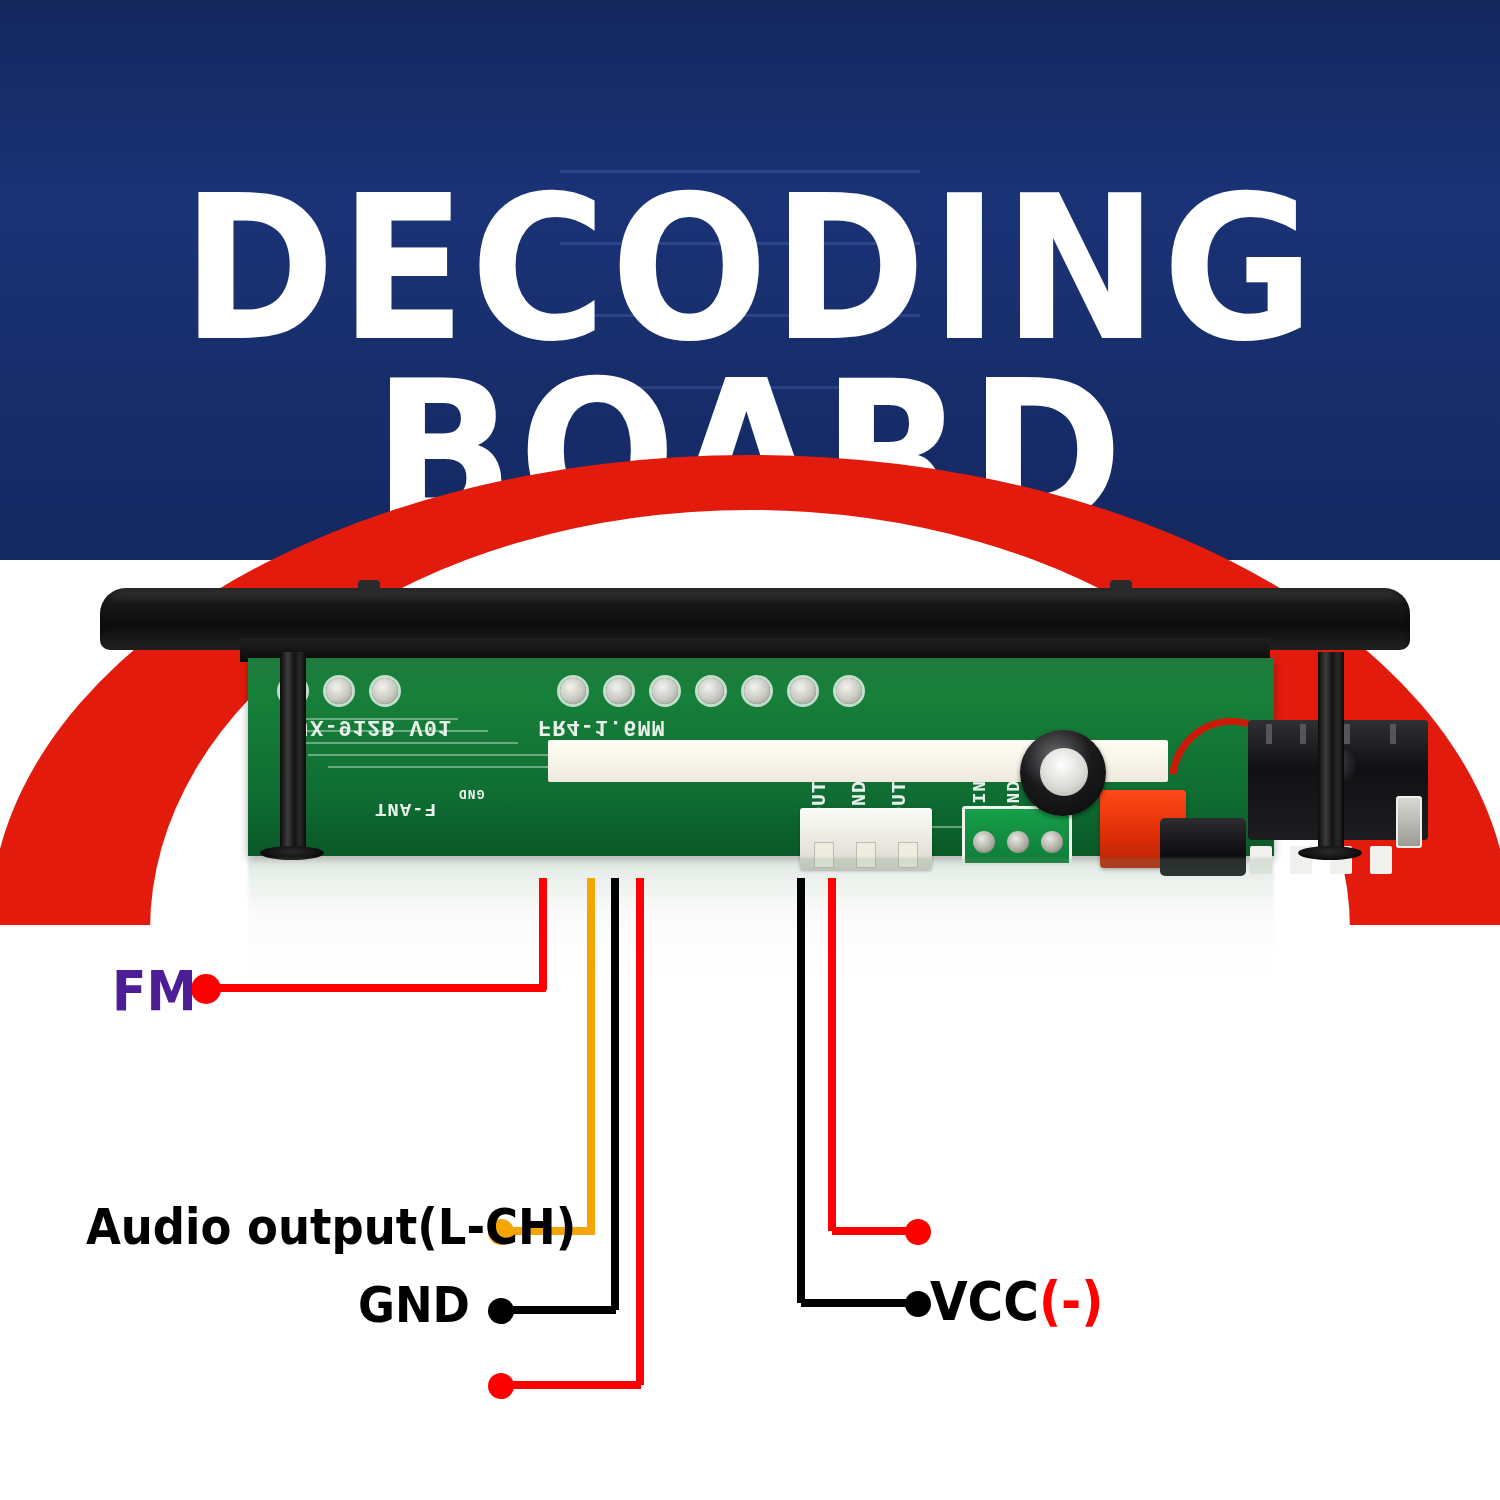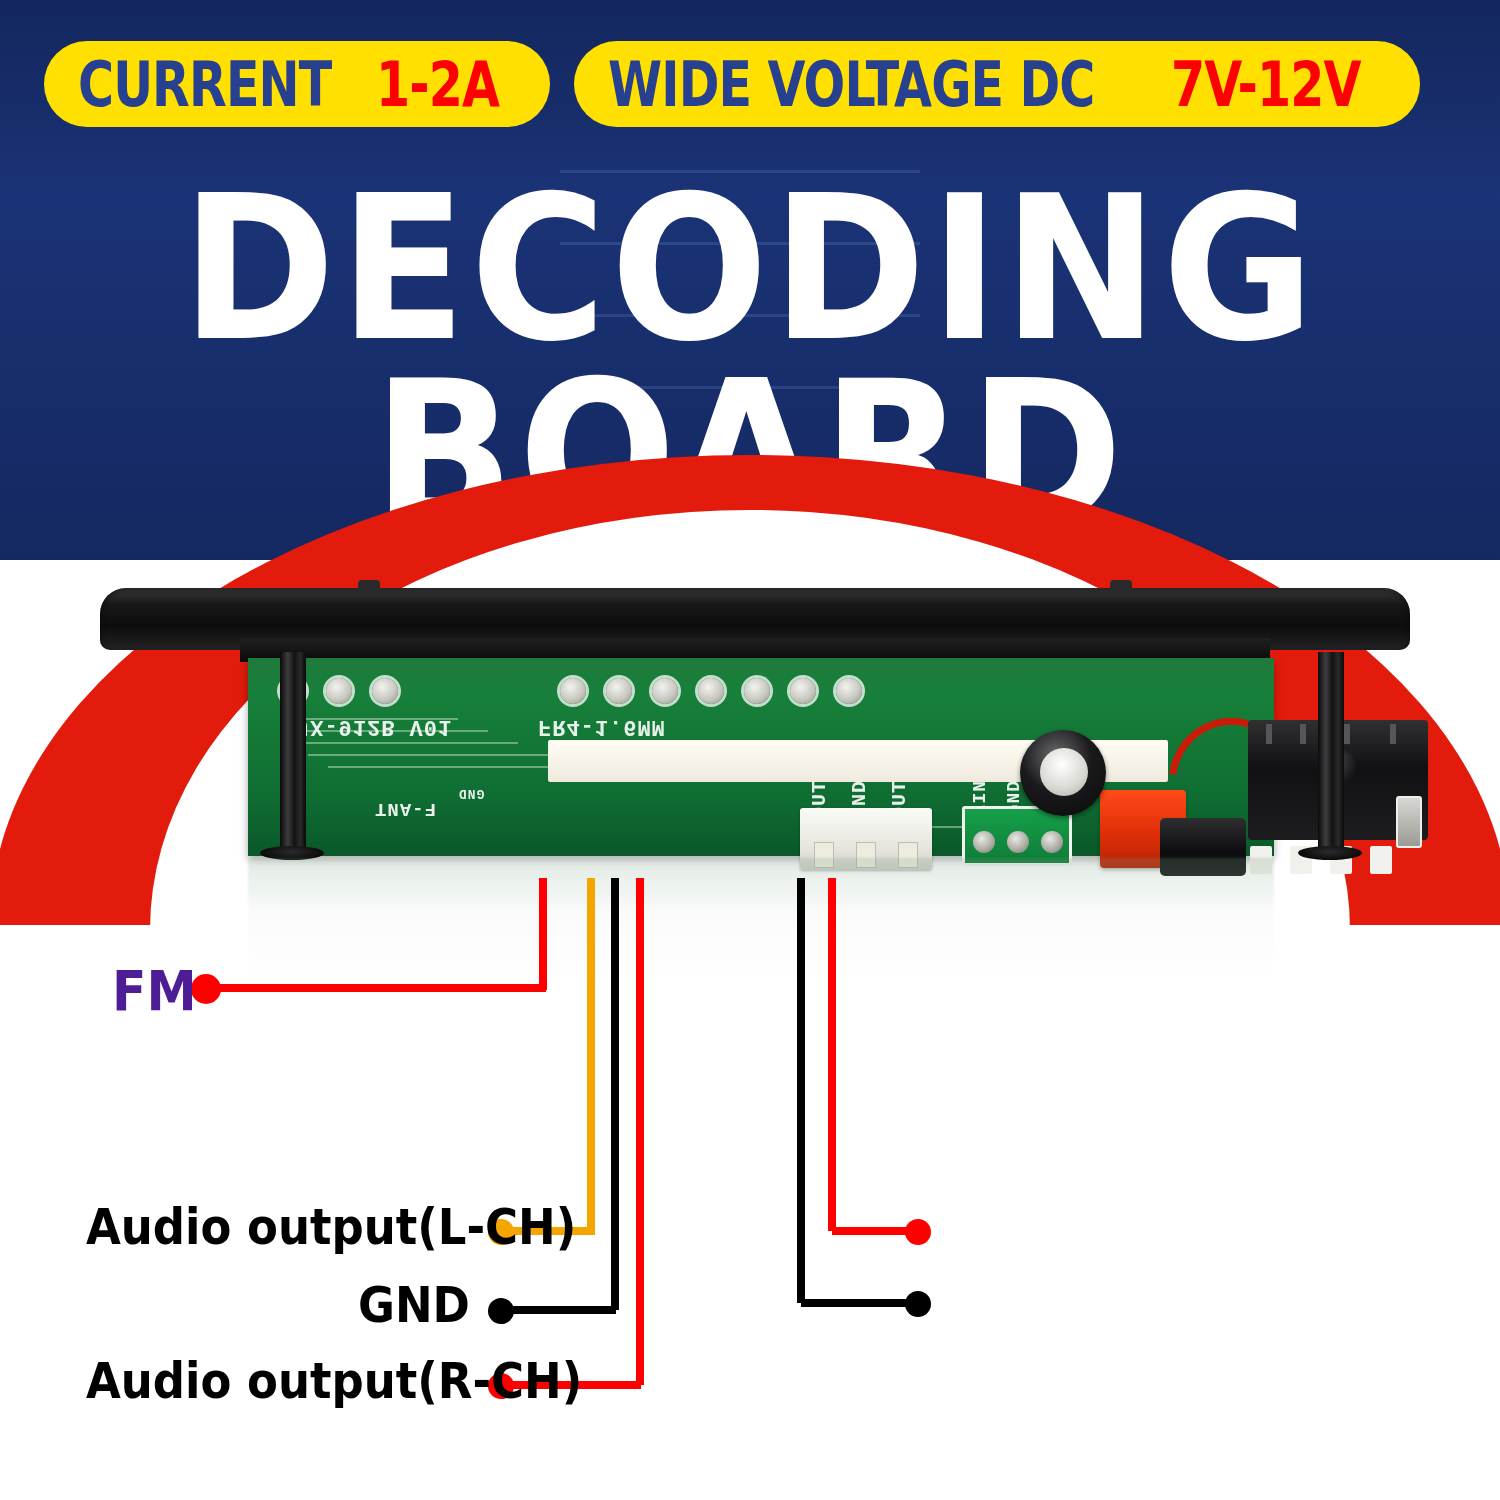--- a/index.html
+++ b/index.html
@@ -143,30 +143,20 @@
   <div class="hero">
     <div class="hero-photo"></div>
     <div class="hero-shade"></div>
     <div class="dash-lines">
       <i style="top:20px"></i>
         <i style="top:92px"></i>
         <i style="top:164px"></i>
         <i style="top:236px"></i>
     </div>
 
-    <div class="badges">
-      <div class="badge">
-        <span class="t1">CURRENT</span>
-        <span class="t2">1-2A</span>
-      </div>
-      <div class="badge">
-        <span class="t1">WIDE VOLTAGE DC</span>
-        <span class="t2">7V-12V</span>
-      </div>
-    </div>
 
     <div class="hero-title">DECODING BOARD</div>
   </div>
 
   <div class="white-base"></div>
   <div class="arc-red"></div>
   <div class="arc-white"></div>
 
   <div class="product">
 
@@ -256,23 +246,23 @@
   <div class="lbl" style="left:86px;top:1198px;font-size:50px;">Audio output(L-CH)</div>
 
   <div class="lead black" style="left:611px;top:878px;width:8px;height:432px;"></div>
   <div class="lead black" style="left:500px;top:1306px;width:116px;height:8px;"></div>
   <div class="dot black" style="left:488px;top:1298px;width:26px;height:26px;"></div>
   <div class="lbl" style="left:358px;top:1276px;font-size:50px;">GND</div>
 
   <div class="lead red" style="left:636px;top:878px;width:8px;height:507px;"></div>
   <div class="lead red" style="left:500px;top:1381px;width:141px;height:8px;"></div>
   <div class="dot red" style="left:488px;top:1373px;width:26px;height:26px;"></div>
-  <div class="lbl" style="left:86px;top:1352px;font-size:50px;">Audio output(R-CH)</div>
 
   <div class="lead red" style="left:828px;top:878px;width:8px;height:353px;"></div>
   <div class="lead red" style="left:832px;top:1227px;width:86px;height:8px;"></div>
   <div class="dot red" style="left:905px;top:1219px;width:26px;height:26px;"></div>
 
   <div class="lead black" style="left:797px;top:878px;width:8px;height:425px;"></div>
   <div class="lead black" style="left:801px;top:1299px;width:117px;height:8px;"></div>
   <div class="dot black" style="left:905px;top:1291px;width:26px;height:26px;"></div>
+  <div class="lbl" style="left:930px;top:1270px;font-size:54px;"><span>VCC</span><span class="paren">(-)</span></div>
 
 </div>
 
 </body></html>

